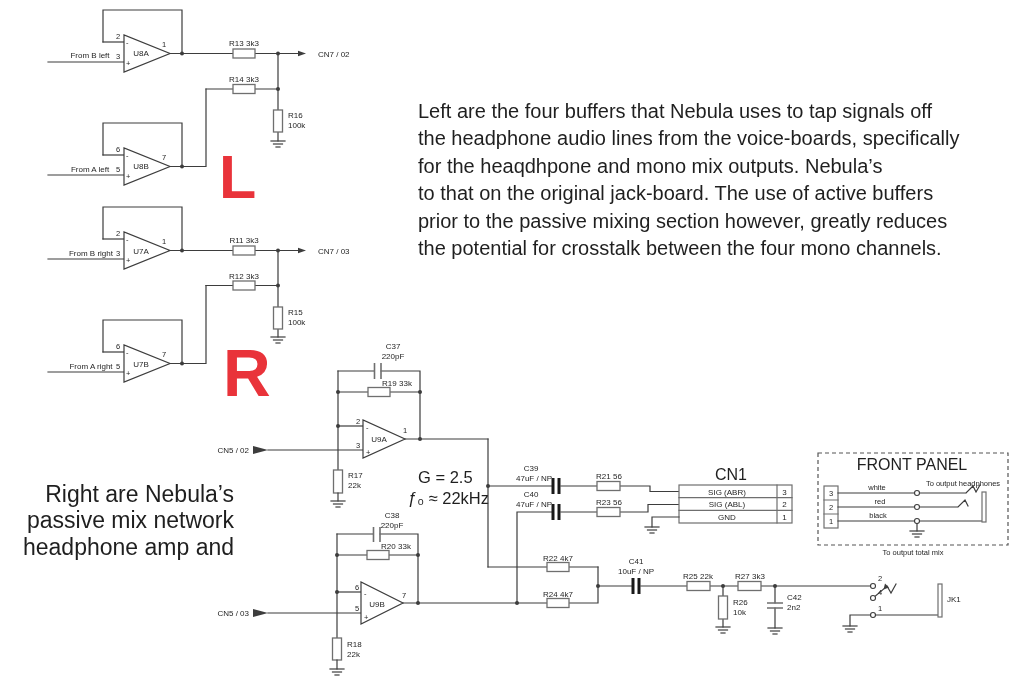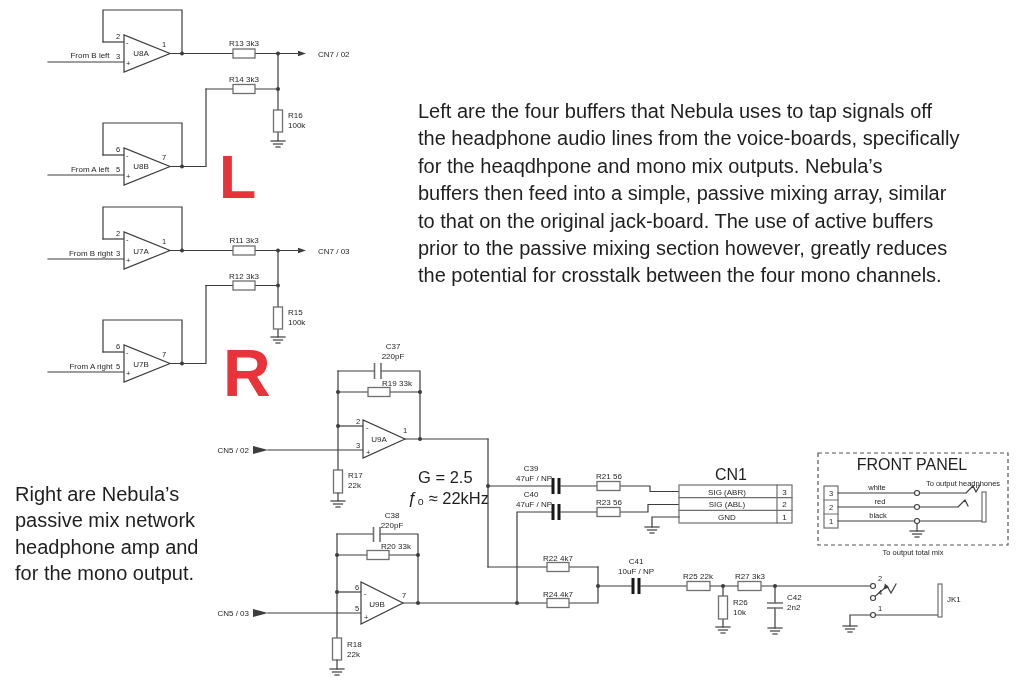--- a/index.html
+++ b/index.html
@@ -18,21 +18,21 @@
   .dot{fill:var(--wire);}
   .oc{fill:#fff;stroke:var(--wire);stroke-width:1.1;}
   .arr{fill:var(--wire);}
   .tbl{stroke:#6f6f6f;stroke-width:1.2;fill:#fff;}
   .dash{stroke:#555;stroke-width:1.2;fill:none;stroke-dasharray:4 3;}
   text{fill:var(--text);}
   .t8{font-size:8px;} .t75{font-size:7.5px;} .t16{font-size:16.5px;} .t15{font-size:16px;}
   .tm{text-anchor:middle;} .te{text-anchor:end;}
   
   .intro{position:absolute;left:374px;top:98px;font-size:20px;line-height:27.4px;white-space:nowrap;margin-left:44px;}
-  .mono-note{position:absolute;left:15px;top:481px;font-size:20px;line-height:26.3px;white-space:nowrap;}
+  .mono-note{position:absolute;left:23px;top:481px;font-size:23px;line-height:26.3px;white-space:nowrap;text-align:right;}
   .chl{position:absolute;color:var(--accent_red);font-weight:bold;line-height:1;}
   .chl-l{left:219px;top:147px;font-size:61px;}
   .chl-r{left:223px;top:340px;font-size:66px;}
 </style>
 </head>
 <body>
 
 <div class="stage">
 
 <svg width="1024" height="683" viewBox="0 0 1024 683">
@@ -312,26 +312,24 @@
   </g>
 </svg>
 
   <div class="chl chl-l">L</div>
   <div class="chl chl-r">R</div>
 
   <div class="intro">
     <div>Left are the four buffers that Nebula uses to tap signals off</div>
     <div>the headphone audio lines from the voice-boards, specifically</div>
     <div>for the heaqdhpone and mono mix outputs. Nebula’s</div>
-    <div>buffers then feed into a simple, passive mixing array, similar</div>
     <div>to that on the original jack-board. The use of active buffers</div>
     <div>prior to the passive mixing section however, greatly reduces</div>
     <div>the potential for crosstalk between the four mono channels.</div>
   </div>
 
   <div class="mono-note">
     <div>Right are Nebula’s</div>
     <div>passive mix network</div>
     <div>headphone amp and</div>
-    <div>for the mono output.</div>
   </div>
 
 </div>
 
 </body></html>

